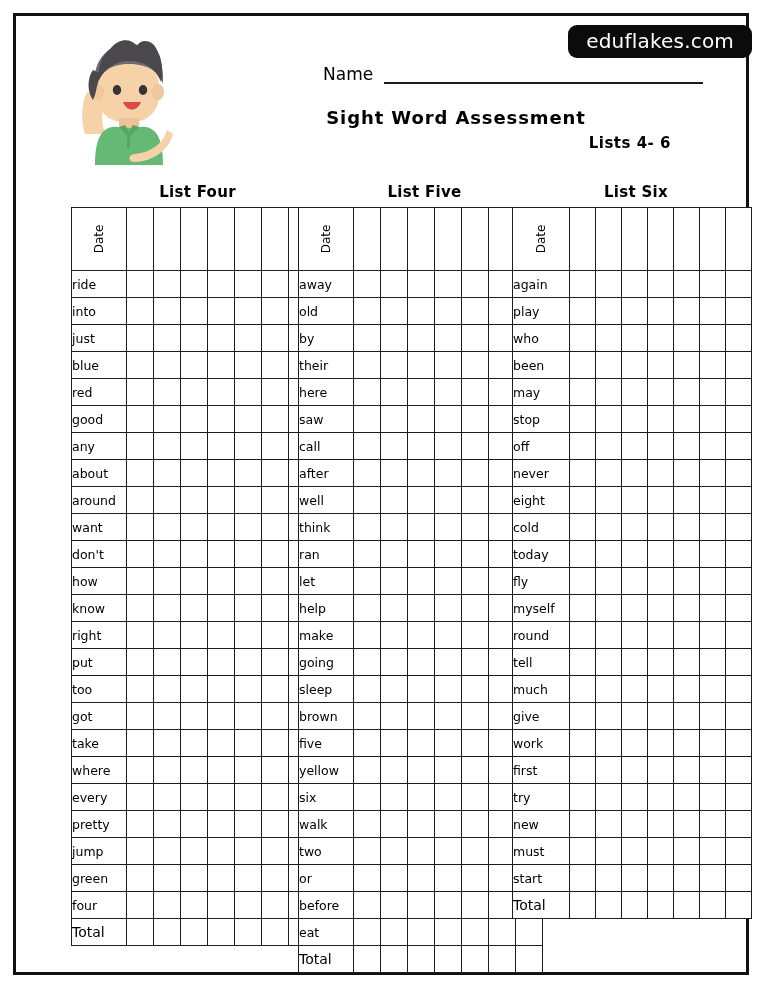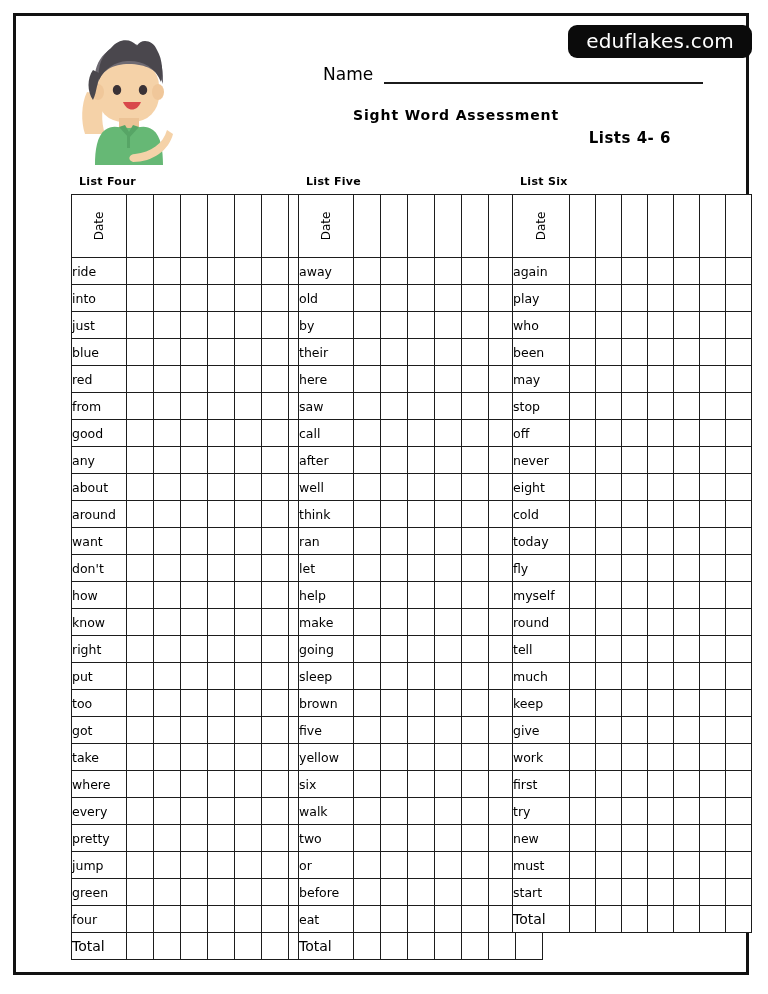--- a/index.html
+++ b/index.html
@@ -77,21 +77,21 @@
 
   
   .title-block {
     position: absolute;
     left: 225px;
     top: 91px;
     width: 430px;
     text-align: center;
   }
   .title-main {
-    font-size: 14px;
+    font-size: 18px;
     font-weight: bold;
     letter-spacing: .9px;
     font-family: "DejaVu Sans", sans-serif;
   }
   .title-sub {
     margin-top: 6px;
     font-size: 15px;
     font-weight: bold;
     letter-spacing: .5px;
     font-family: "DejaVu Sans", sans-serif;
@@ -108,25 +108,26 @@
   }
   .list-block {
     position: absolute;
     top: 0;
   }
   .list-block.b0 { left: 55px; }
   .list-block.b1 { left: 282px; }
   .list-block.b2 { left: 496px; }
 
   .list-heading {
-    font-size: 11px;
+    font-size: 15px;
     font-weight: bold;
     letter-spacing: .3px;
     font-family: "DejaVu Sans", sans-serif;
-    margin: 4px 0 6px 8px;
+    margin: 12px 0 6px 8px;
+    text-align: center;
   }
 
   table.word-table {
     border-collapse: collapse;
     table-layout: fixed;
     background: #ffffff;
   }
   table.word-table td {
     border: 1.6px solid #1d1d1d;
     height: 26px;
@@ -267,30 +268,20 @@
               <td class="mark-cell"></td>
               <td class="mark-cell"></td>
               <td class="mark-cell"></td>
               <td class="mark-cell"></td>
               <td class="mark-cell"></td>
               <td class="mark-cell"></td>
               <td class="mark-cell"></td>
             </tr>
             <tr>
               <td class="word-cell">red</td>
-              <td class="mark-cell"></td>
-              <td class="mark-cell"></td>
-              <td class="mark-cell"></td>
-              <td class="mark-cell"></td>
-              <td class="mark-cell"></td>
-              <td class="mark-cell"></td>
-              <td class="mark-cell"></td>
-            </tr>
-            <tr>
-              <td class="word-cell">from</td>
               <td class="mark-cell"></td>
               <td class="mark-cell"></td>
               <td class="mark-cell"></td>
               <td class="mark-cell"></td>
               <td class="mark-cell"></td>
               <td class="mark-cell"></td>
               <td class="mark-cell"></td>
             </tr>
             <tr>
               <td class="word-cell">good</td>
@@ -944,30 +935,20 @@
               <td class="word-cell">much</td>
               <td class="mark-cell"></td>
               <td class="mark-cell"></td>
               <td class="mark-cell"></td>
               <td class="mark-cell"></td>
               <td class="mark-cell"></td>
               <td class="mark-cell"></td>
               <td class="mark-cell"></td>
             </tr>
             <tr>
-              <td class="word-cell">keep</td>
-              <td class="mark-cell"></td>
-              <td class="mark-cell"></td>
-              <td class="mark-cell"></td>
-              <td class="mark-cell"></td>
-              <td class="mark-cell"></td>
-              <td class="mark-cell"></td>
-              <td class="mark-cell"></td>
-            </tr>
-            <tr>
               <td class="word-cell">give</td>
               <td class="mark-cell"></td>
               <td class="mark-cell"></td>
               <td class="mark-cell"></td>
               <td class="mark-cell"></td>
               <td class="mark-cell"></td>
               <td class="mark-cell"></td>
               <td class="mark-cell"></td>
             </tr>
             <tr>

